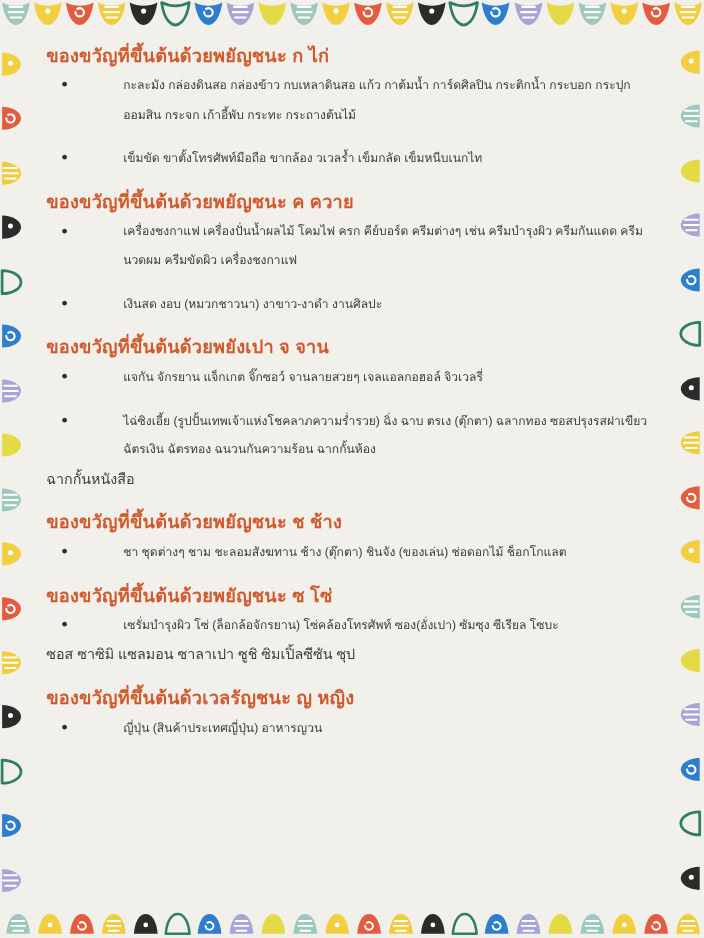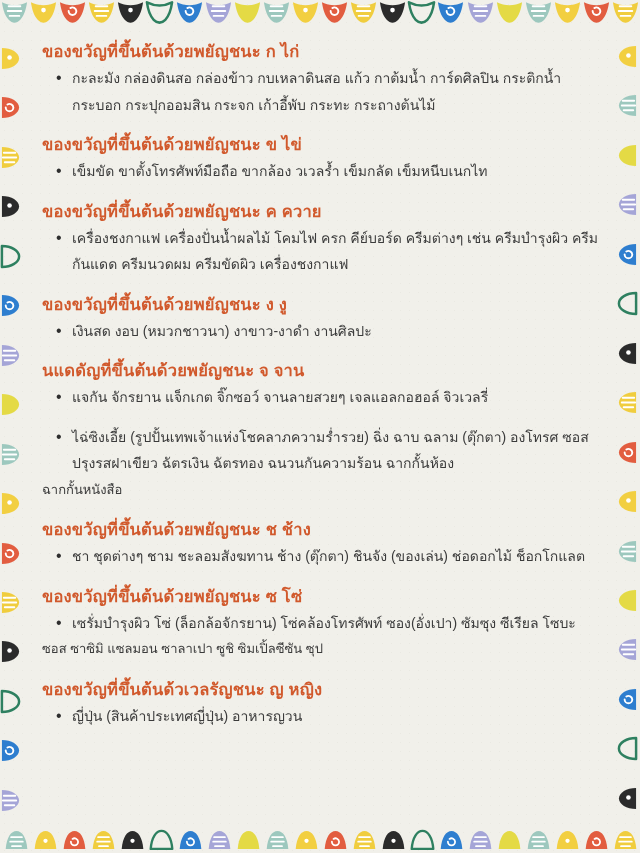--- a/index.html
+++ b/index.html
@@ -43,23 +43,24 @@
   }
   .bullet-dot {
     flex:0 0 auto;
     width:16px;
     font-size:16px;
     line-height:26.5px;
     color:#2e2e2e;
   }
   .bullet-text {
     flex:1 1 auto;
-    font-size:14px;
+    font-size:11px;
     line-height:26.5px;
     color:#3b3b3b;
+    margin-left:40px;
   }
   .extra-line {
     font-size:13px;
     line-height:26.5px;
     color:#3b3b3b;
   }
   .extra-line:empty { display:none; }
 </style>
 </head>
 <body>
@@ -369,59 +370,57 @@
     <div class="section">
       <div class="section-heading">ของขวัญที่ขึ้นต้นด้วยพยัญชนะ ก ไก่</div>
       <div class="bullet-row">
         <span class="bullet-dot">•</span>
         <span class="bullet-text">กะละมัง กล่องดินสอ กล่องข้าว กบเหลาดินสอ แก้ว กาต้มน้ำ การ์ดศิลปิน กระติกน้ำ กระบอก กระปุกออมสิน กระจก เก้าอี้พับ กระทะ กระถางต้นไม้</span>
       </div>
 
     </div>
 
     <div class="section">
-      <div class="section-heading">ของขวัญที่ขึ้นต้นด้วยพยัญชนะ ข ไข่</div>
       <div class="bullet-row">
         <span class="bullet-dot">•</span>
         <span class="bullet-text">เข็มขัด ขาตั้งโทรศัพท์มือถือ ขากล้อง วเวลร้ำ เข็มกลัด เข็มหนีบเนกไท</span>
       </div>
 
     </div>
 
     <div class="section">
       <div class="section-heading">ของขวัญที่ขึ้นต้นด้วยพยัญชนะ ค ควาย</div>
       <div class="bullet-row">
         <span class="bullet-dot">•</span>
         <span class="bullet-text">เครื่องชงกาแฟ เครื่องปั่นน้ำผลไม้ โคมไฟ ครก คีย์บอร์ด ครีมต่างๆ เช่น ครีมบำรุงผิว ครีมกันแดด ครีมนวดผม ครีมขัดผิว เครื่องชงกาแฟ</span>
       </div>
 
     </div>
 
     <div class="section">
-      <div class="section-heading">ของขวัญที่ขึ้นต้นด้วยพยัญชนะ ง งู</div>
       <div class="bullet-row">
         <span class="bullet-dot">•</span>
         <span class="bullet-text">เงินสด งอบ (หมวกชาวนา) งาขาว-งาดำ งานศิลปะ</span>
       </div>
 
     </div>
 
     <div class="section">
-      <div class="section-heading">นแดดัญที่ขึ้นต้นด้วยพยัญชนะ จ จาน</div>
+      <div class="section-heading">ของขวัญที่ขึ้นต้นด้วยพยังเปา จ จาน</div>
       <div class="bullet-row">
         <span class="bullet-dot">•</span>
         <span class="bullet-text">แจกัน จักรยาน แจ็กเกต จิ๊กซอว์ จานลายสวยๆ เจลแอลกอฮอล์ จิวเวลรี่</span>
       </div>
 
     </div>
 
     <div class="section">
       <div class="bullet-row">
         <span class="bullet-dot">•</span>
-        <span class="bullet-text">ไฉ่ซิงเอี้ย (รูปปั้นเทพเจ้าแห่งโชคลาภความร่ำรวย) ฉิ่ง ฉาบ ฉลาม (ตุ๊กตา) องโทรศ ซอสปรุงรสฝาเขียว ฉัตรเงิน ฉัตรทอง ฉนวนกันความร้อน ฉากกั้นห้อง</span>
+        <span class="bullet-text">ไฉ่ซิงเอี้ย (รูปปั้นเทพเจ้าแห่งโชคลาภความร่ำรวย) ฉิ่ง ฉาบ ตรเง (ตุ๊กตา) ฉลากทอง ซอสปรุงรสฝาเขียว ฉัตรเงิน ฉัตรทอง ฉนวนกันความร้อน ฉากกั้นห้อง</span>
       </div>
       <div class="extra-line">ฉากกั้นหนังสือ</div>
     </div>
 
     <div class="section">
       <div class="section-heading">ของขวัญที่ขึ้นต้นด้วยพยัญชนะ ช ช้าง</div>
       <div class="bullet-row">
         <span class="bullet-dot">•</span>
         <span class="bullet-text">ชา ชุดต่างๆ ชาม  ชะลอมสังฆทาน ช้าง (ตุ๊กตา) ชินจัง (ของเล่น) ช่อดอกไม้ ช็อกโกแลต</span>
       </div>

